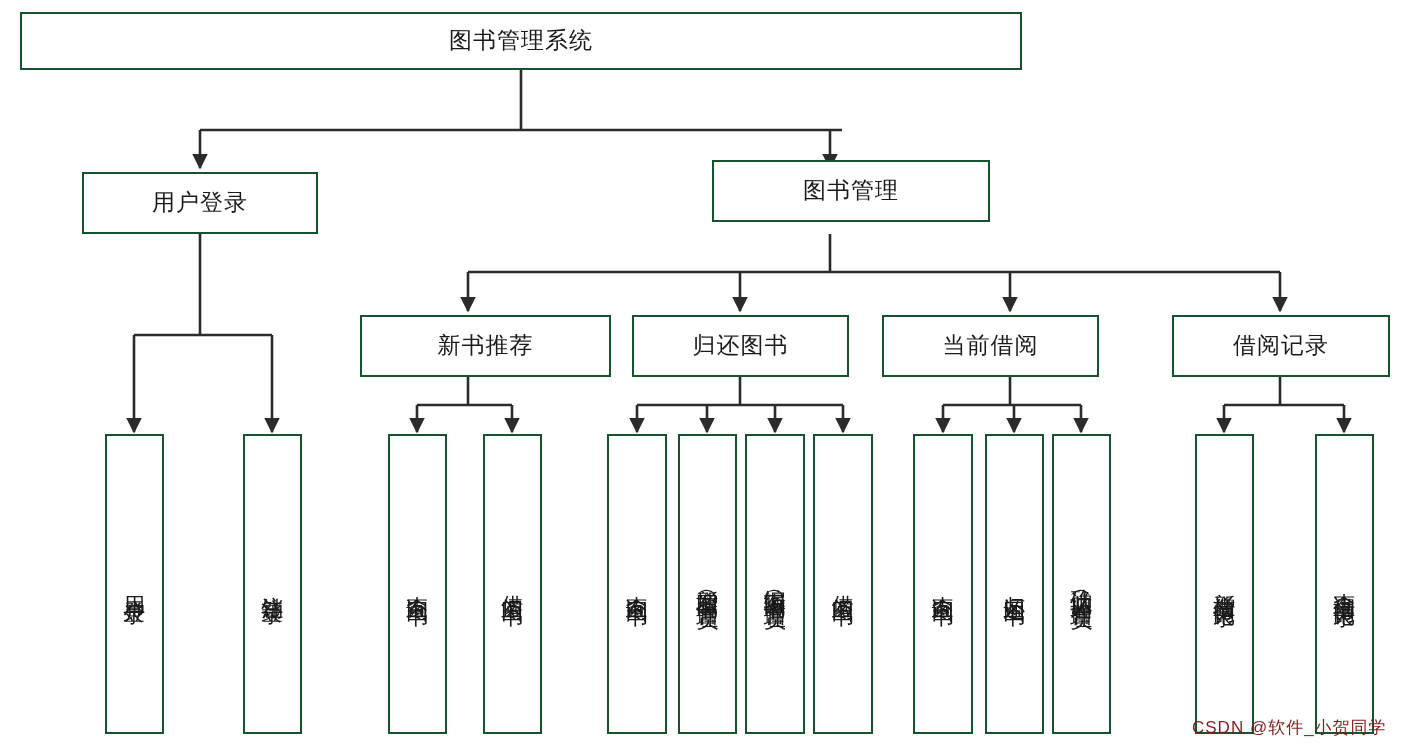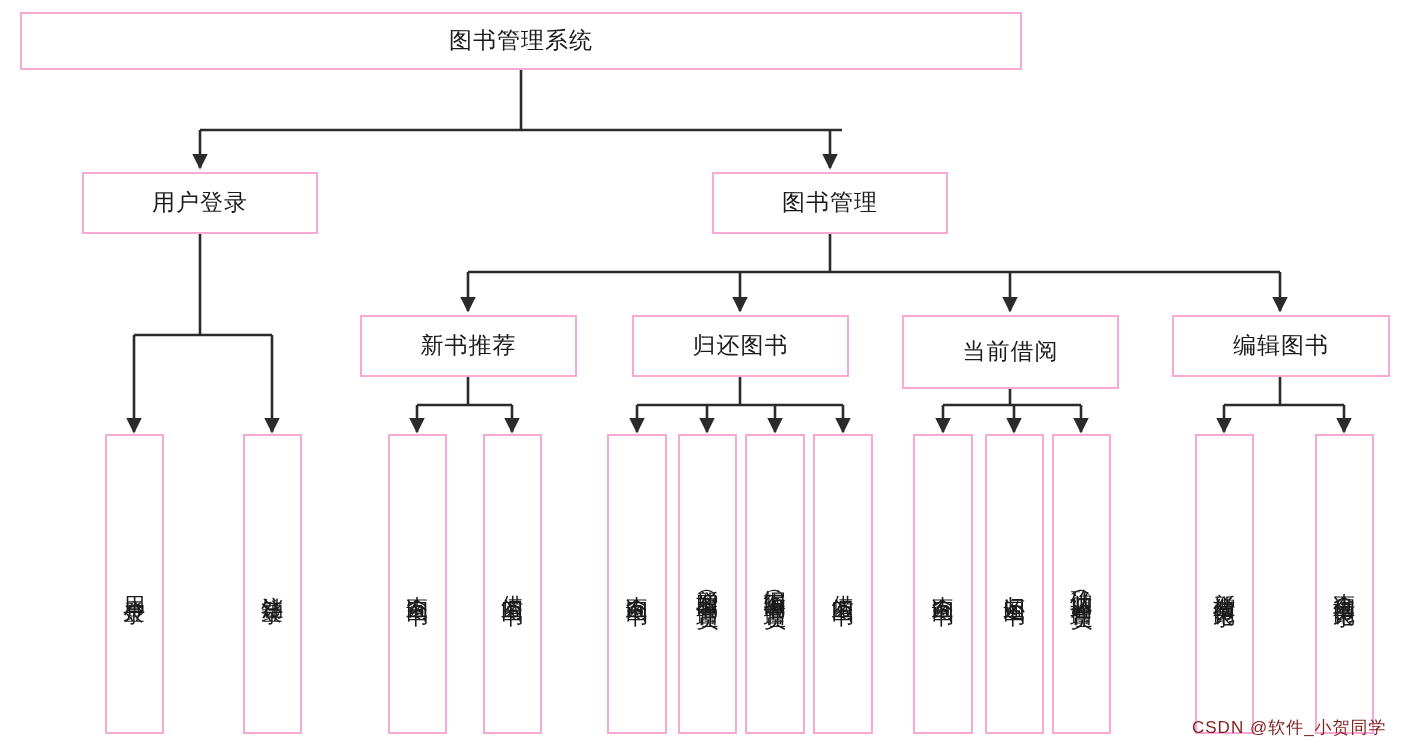--- a/index.html
+++ b/index.html
@@ -23,21 +23,21 @@
     left: 0;
     top: 0;
     width: 1405px;
     height: 747px;
     pointer-events: none;
   }
   .node {
     position: absolute;
     box-sizing: border-box;
     background: #ffffff;
-    border: 2px solid #f9a8d4;
+    border: 2px solid #14532d;
     display: flex;
     align-items: center;
     justify-content: center;
     color: #1a1a1a;
   }
   .node.horiz {
     font-size: 23px;
     letter-spacing: 1px;
     line-height: 1.2;
   }
@@ -124,38 +124,38 @@
   </svg>
 
   <div class="node horiz" style="left:20px; top:12px; width:1002px; height:58px;">
     <span>图书管理系统</span>
   </div>
 
   <div class="node horiz" style="left:82px; top:172px; width:236px; height:62px;">
     <span>用户登录</span>
   </div>
 
-  <div class="node horiz" style="left:712px; top:172px; width:236px; height:62px;">
+  <div class="node horiz" style="left:712px; top:160px; width:278px; height:62px;">
     <span>图书管理</span>
   </div>
 
-  <div class="node horiz" style="left:360px; top:315px; width:217px; height:62px;">
+  <div class="node horiz" style="left:360px; top:315px; width:251px; height:62px;">
     <span>新书推荐</span>
   </div>
 
   <div class="node horiz" style="left:632px; top:315px; width:217px; height:62px;">
     <span>归还图书</span>
   </div>
 
-  <div class="node horiz" style="left:902px; top:315px; width:217px; height:74px;">
+  <div class="node horiz" style="left:882px; top:315px; width:217px; height:62px;">
     <span>当前借阅</span>
   </div>
 
   <div class="node horiz" style="left:1172px; top:315px; width:218px; height:62px;">
-    <span>编辑图书</span>
+    <span>借阅记录</span>
   </div>
 
   <div class="node vert" style="left:105px; top:434px; width:59px; height:300px;">
     <span class="vlabel">用户登录</span>
   </div>
 
   <div class="node vert" style="left:243px; top:434px; width:59px; height:300px;">
     <span class="vlabel">注销登录</span>
   </div>
 

